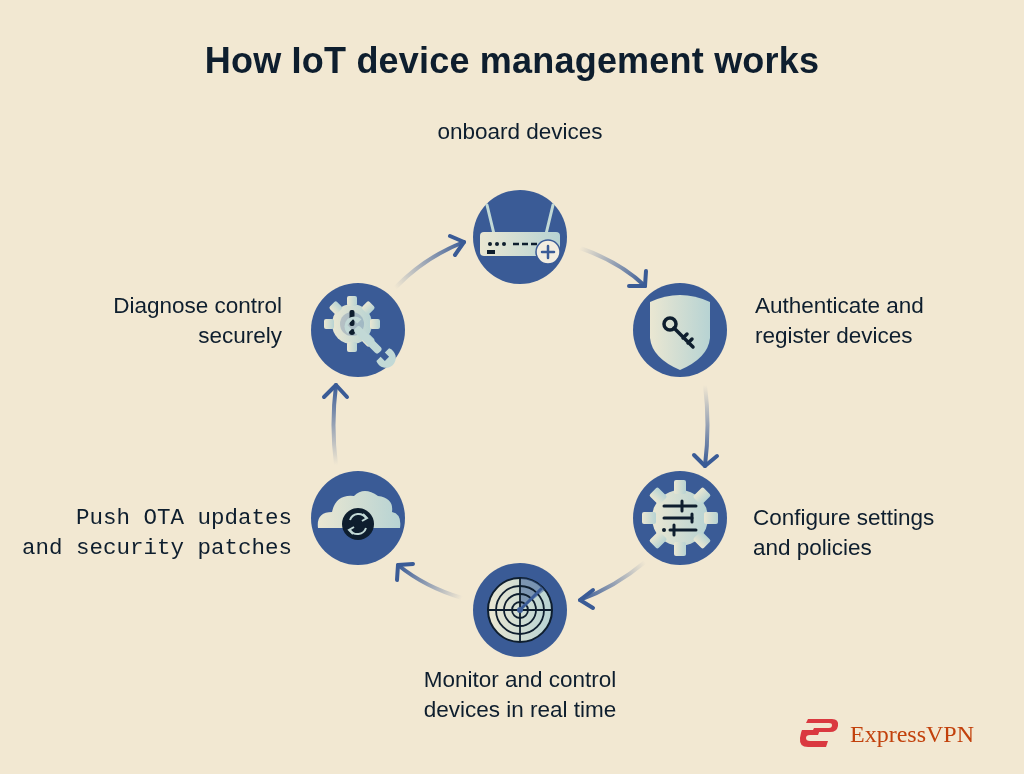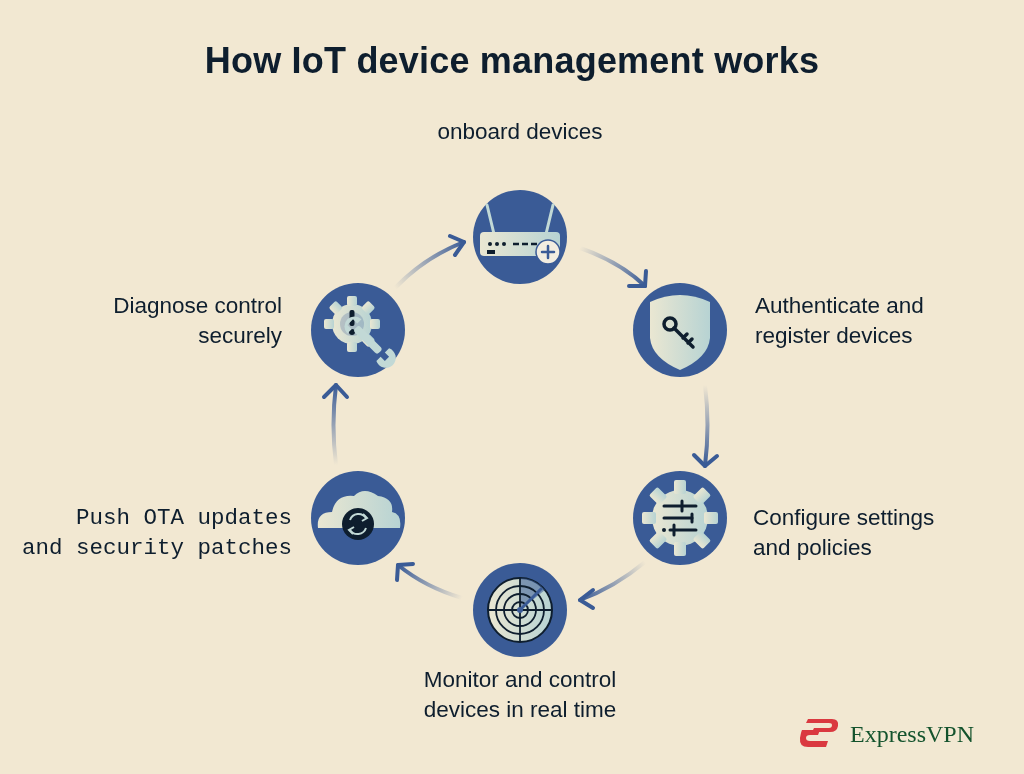--- a/index.html
+++ b/index.html
@@ -5,21 +5,21 @@
   html, body { margin:0; padding:0; }
   body { width:1024px; height:774px; background:#f2e8d2; position:relative; overflow:hidden; font-family:"Liberation Sans", sans-serif; color:#0e1e2e; }
   .title { position:absolute; top:40px; left:0; width:1024px; text-align:center; font-size:36px; font-weight:700; letter-spacing:0.2px; }
   svg.diagram { position:absolute; left:0; top:0; }
   .label { position:absolute; font-size:22.5px; line-height:30px; }
   .label span { display:block; }
   .center { text-align:center; }
   .right { text-align:right; }
   .left { text-align:left; }
   .logo { position:absolute; left:798px; top:717px; display:flex; align-items:center; }
-  .logo-text { font-family:"Liberation Serif", serif; font-size:24px; color:#14532d; margin-left:10px; }
+  .logo-text { font-family:"Liberation Serif", serif; font-size:24px; color:#c2410c; margin-left:10px; }
 </style>
 </head>
 <body>
 
 <div class="title">How IoT device management works</div>
 
 <svg class="diagram" width="1024" height="774" viewBox="0 0 1024 774">
   <defs>
     <linearGradient id="iconGrad" x1="0" y1="0" x2="1" y2="0">
       <stop offset="0" stop-color="#eae7d2"></stop>

